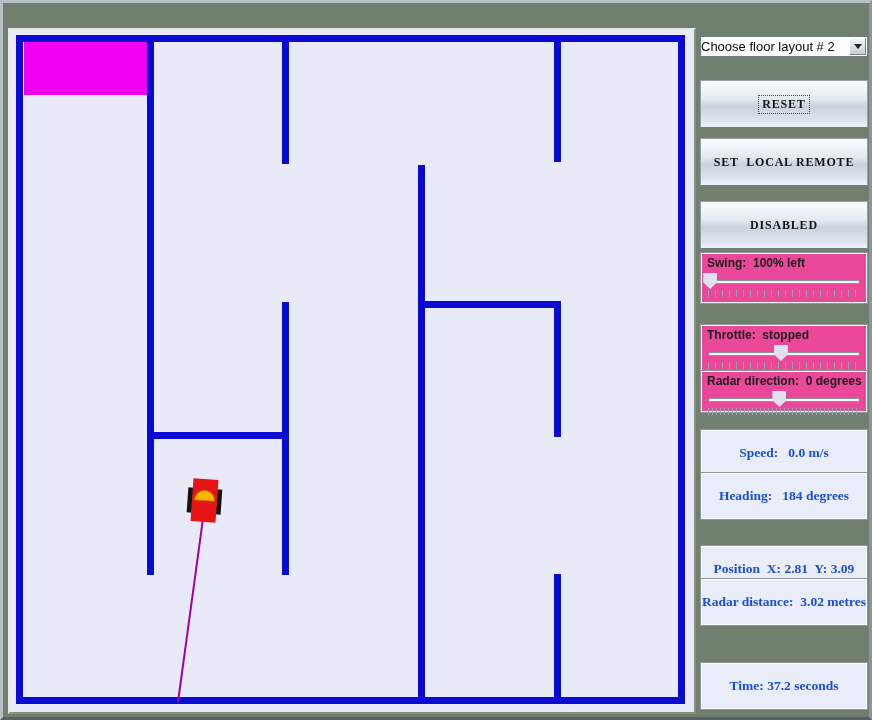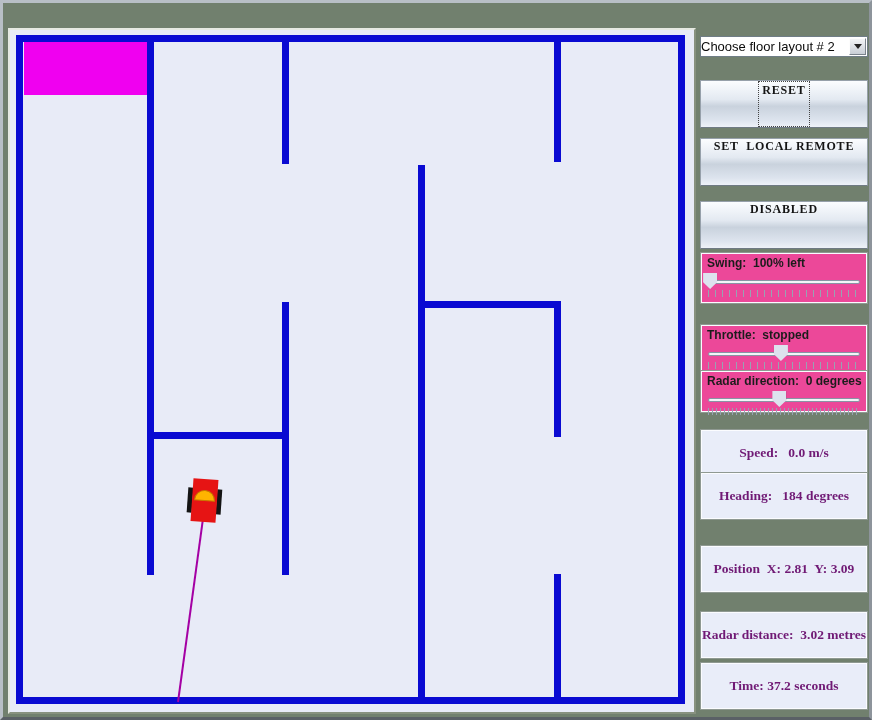--- a/index.html
+++ b/index.html
@@ -62,21 +62,21 @@
     background:linear-gradient(180deg,#f2f4f6,#c9cfd6);
     border:1px solid; border-color:#fdfdfd #7b838c #7b838c #fdfdfd;
     display:flex; align-items:center; justify-content:center;
   }
   .tri-down { width:0; height:0; border-left:4px solid transparent; border-right:4px solid transparent; border-top:5px solid #222; }
 
   .side-btn {
     position:absolute; left:0; width:168px; height:48px;
     background:linear-gradient(180deg,#fbfdff 0%, #e3e9f1 40%, #c9d2dd 55%, #dde4ee 85%, #eef2f8 100%);
     border:1px solid #96a0aa; border-bottom-color:#6f7a84;
-    display:flex; justify-content:center;
+    display:flex; align-items:center; justify-content:center;
     font-family:"Liberation Serif", serif; font-weight:bold; font-size:12px; letter-spacing:.8px;
     color:#141414; cursor:pointer; white-space:pre;
   }
   .focus-ring { border:1px dotted #444; padding:1px 3px; }
 
   .slider-panel {
     position:absolute; left:0; width:168px; height:52px;
     background:#ec4899; border:1px solid #8f9992;
     box-shadow:inset 0 0 0 1px #fbfcff; padding:3px 6px 0 6px;
   }
@@ -96,21 +96,21 @@
   .slider-ticks {
     height:7px; margin:0 1px;
     background:repeating-linear-gradient(90deg,#98a2b2 0 1px, transparent 1px var(--tick-step,7px));
   }
 
   .status-panel {
     position:absolute; left:0; width:168px; height:48px;
     background:#e9edf9; border:1px solid #8f9992;
     box-shadow:inset 0 0 0 1px #fbfcff;
     display:flex; align-items:center; justify-content:center;
-    font-family:"Liberation Serif", serif; font-weight:bold; font-size:13.5px; color:#701a75;
+    font-family:"Liberation Serif", serif; font-weight:bold; font-size:13.5px; color:#1d4ed8;
     white-space:pre; text-align:center;
   }
 </style>
 </head>
 <body>
 
 <div class="window">
 
 
   <div class="content">
@@ -189,21 +189,21 @@
 
       <div class="status-panel" style="top:407px;">
         <span>Speed:   0.0 m/s</span>
       </div>
       <div class="status-panel" style="top:450px;">
         <span>Heading:   184 degrees</span>
       </div>
       <div class="status-panel" style="top:523px;">
         <span>Position  X: 2.81  Y: 3.09</span>
       </div>
-      <div class="status-panel" style="top:589px;">
+      <div class="status-panel" style="top:556px;">
         <span>Radar distance:  3.02 metres</span>
       </div>
       <div class="status-panel" style="top:640px;">
         <span>Time: 37.2 seconds</span>
       </div>
 
     </div>
   </div>
 </div>
 

